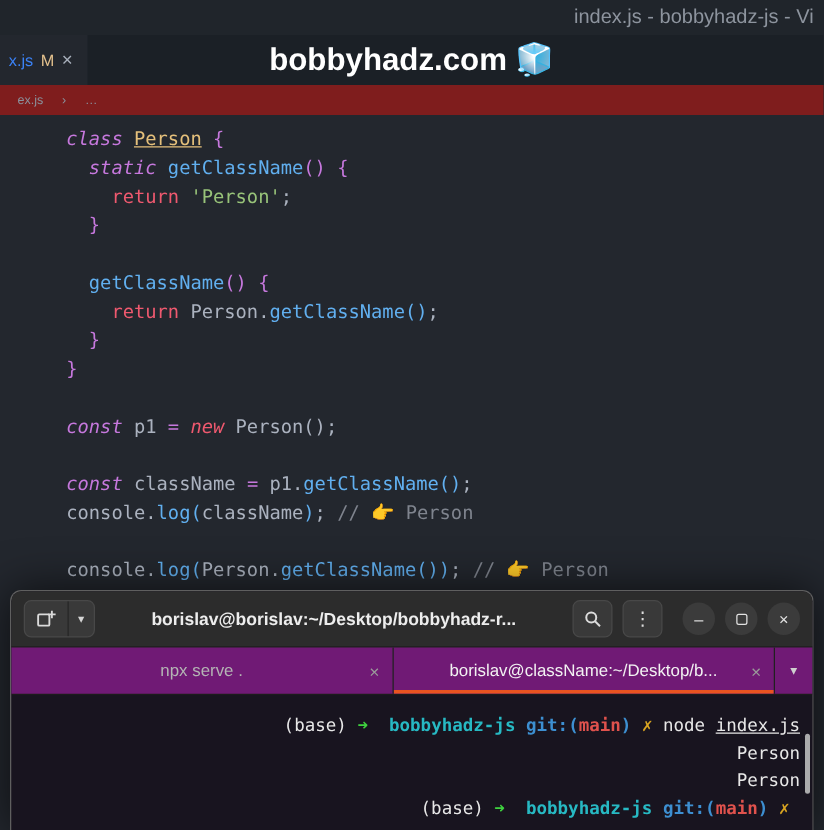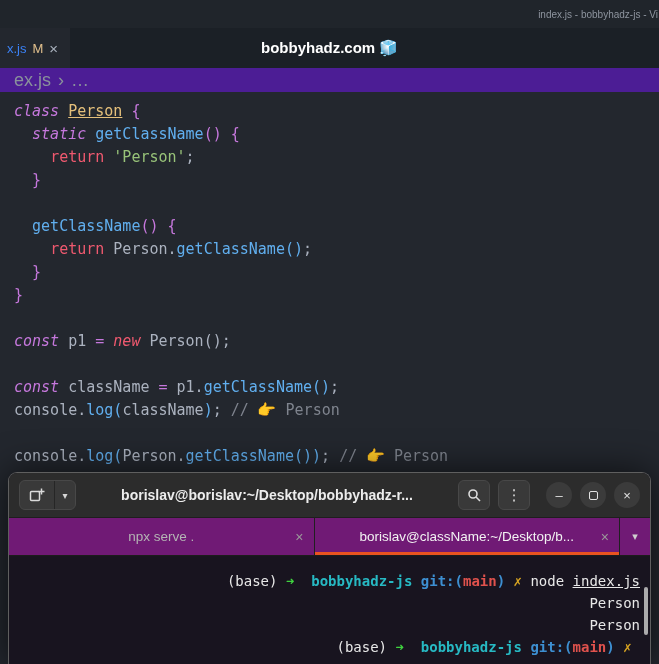--- a/index.html
+++ b/index.html
@@ -11,23 +11,23 @@
     font-family: "Liberation Sans", sans-serif;
   }
 
   
   .titlebar {
     height: 28px;
     background: #20252b;
     display: flex;
     align-items: center;
     justify-content: flex-end;
-    padding-right: 1px;
+    padding-right: 8px;
     color: #8d949e;
-    font-size: 10px;
+    font-size: 16px;
     white-space: nowrap;
   }
   .tabbar {
     height: 40px;
     background: #1b2026;
     position: relative;
     display: flex;
     align-items: stretch;
   }
   .editor-tab {
@@ -42,40 +42,41 @@
   .editor-tab .tab-label { color: #3b82f6; }
   .editor-tab .tab-badge { color: #e2c08d; }
   .editor-tab .tab-close { color: #a8b0bc; font-size: 15px; }
   .watermark {
     position: absolute;
     left: 0; right: 0; top: 0; bottom: 0;
     display: flex;
     align-items: center;
     justify-content: center;
     color: #ffffff;
-    font-size: 15px;
+    font-size: 25px;
     font-weight: 700;
     pointer-events: none;
   }
   .breadcrumb {
     height: 24px;
     display: flex;
     align-items: center;
-    gap: 7px;
+    gap: 15px;
     padding-left: 14px;
-    background: #4c1d95;
+    background: #7f1d1d;
     color: #8a919c;
-    font-size: 18px;
+    font-size: 10px;
   }
 
   .code {
     padding: 8px 0 0 14px;
     font-family: "DejaVu Sans Mono", "DejaVu Sans", monospace;
     font-size: 15px;
     color: #abb2bf;
+    margin-left: 39px;
   }
   .code .line { white-space: pre; line-height: 23px; height: 23px; }
 
   .tk-kwi { color: #c678dd; font-style: italic; }
   .tk-pur { color: #c678dd; }
   .tk-red { color: #ef596f; }
   .tk-redi{ color: #ef596f; font-style: italic; }
   .tk-fn  { color: #61afef; }
   .tk-str { color: #98c379; }
   .tk-cls { color: #e5c07b; text-decoration: underline; }

